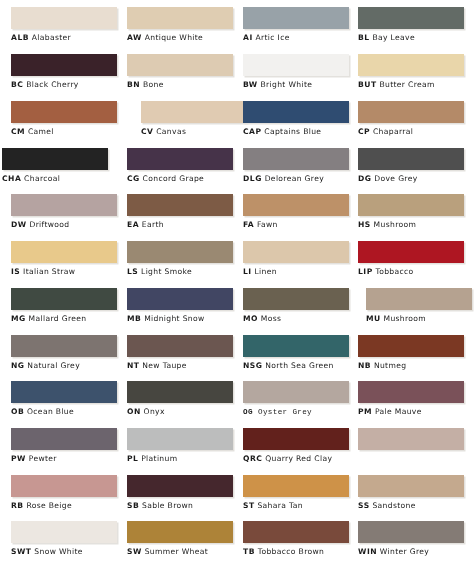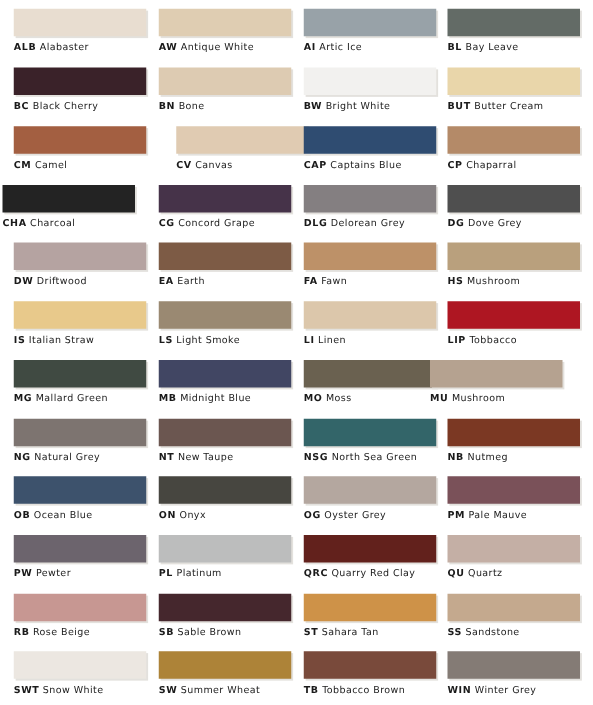--- a/index.html
+++ b/index.html
@@ -150,27 +150,27 @@
     <div class="swatch-cell" style="left: 358px; top: 241px;">
       <div class="swatch-chip" title="Lipstick" style="background: rgb(174, 22, 34); box-shadow: rgb(227, 225, 221) 1.5px 1.5px 0px 0px;"></div>
       <div class="swatch-label"><span class="swatch-code">LIP</span> <span class="swatch-name">Tobbacco</span></div>
     </div>
     <div class="swatch-cell" style="left: 11px; top: 288px;">
       <div class="swatch-chip" title="Mallard Green" style="background: rgb(64, 74, 66); box-shadow: rgb(227, 225, 221) 1.5px 1.5px 0px 0px;"></div>
       <div class="swatch-label"><span class="swatch-code">MG</span> <span class="swatch-name">Mallard Green</span></div>
     </div>
     <div class="swatch-cell" style="left: 127px; top: 288px;">
       <div class="swatch-chip" title="Midnight Blue" style="background: rgb(65, 70, 99); box-shadow: rgb(227, 225, 221) 1.5px 1.5px 0px 0px;"></div>
-      <div class="swatch-label"><span class="swatch-code">MB</span> <span class="swatch-name">Midnight Blue</span></div>
+      <div class="swatch-label"><span class="swatch-code">MB</span> <span class="swatch-name">Midnight Snow</span></div>
     </div>
     <div class="swatch-cell" style="left: 243px; top: 288px;">
       <div class="swatch-chip" title="Moss" style="background: rgb(106, 97, 80); box-shadow: rgb(227, 225, 221) 1.5px 1.5px 0px 0px;"></div>
       <div class="swatch-label"><span class="swatch-code">MO</span> <span class="swatch-name">Moss</span></div>
     </div>
-    <div class="swatch-cell" style="left: 344px; top: 288px;">
+    <div class="swatch-cell" style="left: 366px; top: 288px;">
       <div class="swatch-chip" title="Mushroom" style="background: rgb(181, 162, 144); box-shadow: rgb(227, 225, 221) 1.5px 1.5px 0px 0px;"></div>
       <div class="swatch-label"><span class="swatch-code">MU</span> <span class="swatch-name">Mushroom</span></div>
     </div>
     <div class="swatch-cell" style="left: 11px; top: 335px;">
       <div class="swatch-chip" title="Natural Grey" style="background: rgb(125, 116, 112); box-shadow: rgb(227, 225, 221) 1.5px 1.5px 0px 0px;"></div>
       <div class="swatch-label"><span class="swatch-code">NG</span> <span class="swatch-name">Natural Grey</span></div>
     </div>
     <div class="swatch-cell" style="left: 127px; top: 335px;">
       <div class="swatch-chip" title="New Taupe" style="background: rgb(107, 86, 80); box-shadow: rgb(227, 225, 221) 1.5px 1.5px 0px 0px;"></div>
       <div class="swatch-label"><span class="swatch-code">NT</span> <span class="swatch-name">New Taupe</span></div>
@@ -184,21 +184,21 @@
       <div class="swatch-label"><span class="swatch-code">NB</span> <span class="swatch-name">Nutmeg</span></div>
     </div>
     <div class="swatch-cell" style="left: 11px; top: 381px;">
       <div class="swatch-chip" title="Ocean Blue" style="background: rgb(61, 82, 108); box-shadow: rgb(227, 225, 221) 1.5px 1.5px 0px 0px;"></div>
       <div class="swatch-label"><span class="swatch-code">OB</span> <span class="swatch-name">Ocean Blue</span></div>
     </div>
     <div class="swatch-cell" style="left: 127px; top: 381px;">
       <div class="swatch-chip" title="Onyx" style="background: rgb(71, 70, 64); box-shadow: rgb(227, 225, 221) 1.5px 1.5px 0px 0px;"></div>
       <div class="swatch-label"><span class="swatch-code">ON</span> <span class="swatch-name">Onyx</span></div>
     </div>
-    <div class="swatch-cell" style="left: 243px; top: 381px;">
+    <div class="swatch-cell" style="left: 243px; top: 381px; font-family: Liberation Mono, monospace;">
       <div class="swatch-chip" title="Oyster Grey" style="background: rgb(180, 167, 159); box-shadow: rgb(227, 225, 221) 1.5px 1.5px 0px 0px;"></div>
       <div class="swatch-label"><span class="swatch-code">OG</span> <span class="swatch-name">Oyster Grey</span></div>
     </div>
     <div class="swatch-cell" style="left: 358px; top: 381px;">
       <div class="swatch-chip" title="Pale Mauve" style="background: rgb(122, 81, 89); box-shadow: rgb(227, 225, 221) 1.5px 1.5px 0px 0px;"></div>
       <div class="swatch-label"><span class="swatch-code">PM</span> <span class="swatch-name">Pale Mauve</span></div>
     </div>
     <div class="swatch-cell" style="left: 11px; top: 428px;">
       <div class="swatch-chip" title="Pewter" style="background: rgb(108, 100, 109); box-shadow: rgb(227, 225, 221) 1.5px 1.5px 0px 0px;"></div>
       <div class="swatch-label"><span class="swatch-code">PW</span> <span class="swatch-name">Pewter</span></div>
@@ -206,21 +206,20 @@
     <div class="swatch-cell" style="left: 127px; top: 428px;">
       <div class="swatch-chip" title="Platinum" style="background: rgb(188, 189, 189); box-shadow: rgb(227, 225, 221) 1.5px 1.5px 0px 0px;"></div>
       <div class="swatch-label"><span class="swatch-code">PL</span> <span class="swatch-name">Platinum</span></div>
     </div>
     <div class="swatch-cell" style="left: 243px; top: 428px;">
       <div class="swatch-chip" title="Quarry Red Clay" style="background: rgb(98, 33, 28); box-shadow: rgb(227, 225, 221) 1.5px 1.5px 0px 0px;"></div>
       <div class="swatch-label"><span class="swatch-code">QRC</span> <span class="swatch-name">Quarry Red Clay</span></div>
     </div>
     <div class="swatch-cell" style="left: 358px; top: 428px;">
       <div class="swatch-chip" title="Quartz" style="background: rgb(196, 175, 165); box-shadow: rgb(227, 225, 221) 1.5px 1.5px 0px 0px;"></div>
-      <div class="swatch-label"><span class="swatch-code">QU</span> <span class="swatch-name">Quartz</span></div>
     </div>
     <div class="swatch-cell" style="left: 11px; top: 475px;">
       <div class="swatch-chip" title="Rose Beige" style="background: rgb(199, 151, 146); box-shadow: rgb(227, 225, 221) 1.5px 1.5px 0px 0px;"></div>
       <div class="swatch-label"><span class="swatch-code">RB</span> <span class="swatch-name">Rose Beige</span></div>
     </div>
     <div class="swatch-cell" style="left: 127px; top: 475px;">
       <div class="swatch-chip" title="Sable Brown" style="background: rgb(69, 39, 45); box-shadow: rgb(227, 225, 221) 1.5px 1.5px 0px 0px;"></div>
       <div class="swatch-label"><span class="swatch-code">SB</span> <span class="swatch-name">Sable Brown</span></div>
     </div>
     <div class="swatch-cell" style="left: 243px; top: 475px;">

